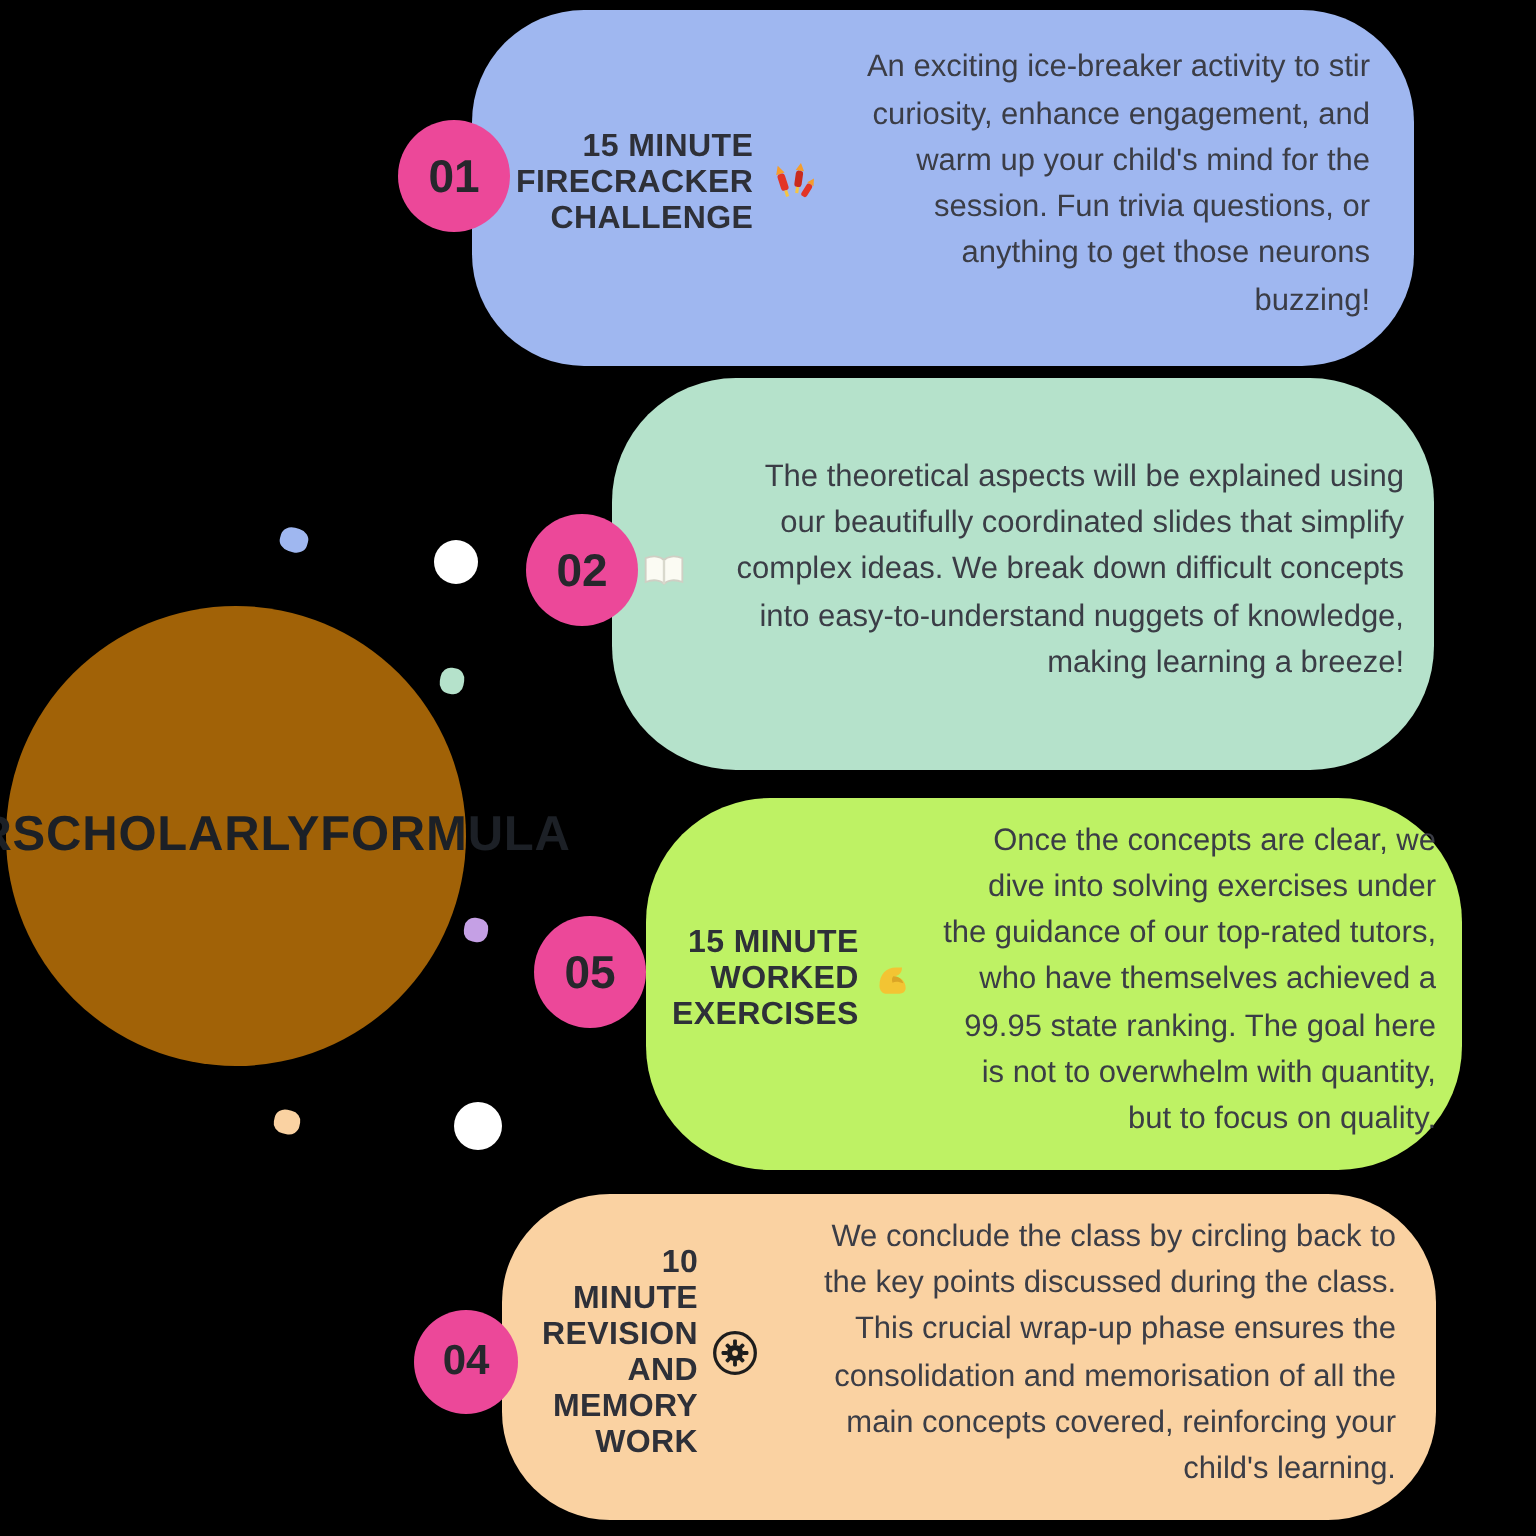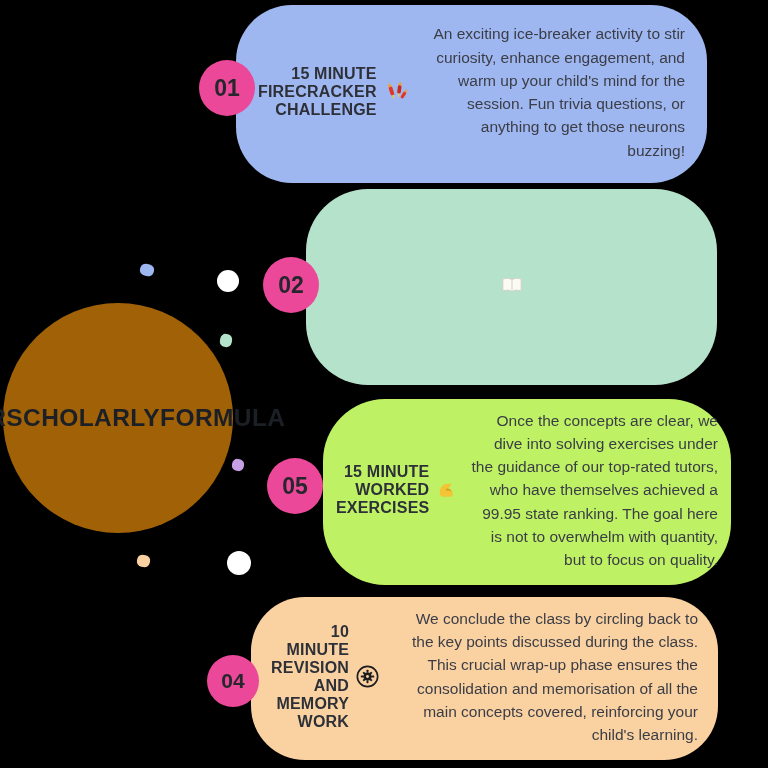--- a/index.html
+++ b/index.html
@@ -79,20 +79,21 @@
 
   <div class="step-box box2">
     <div class="step-title-row">
       <span class="icon">
         <svg width="22" height="19" viewBox="0 0 24 20">
           <path d="M2 3 C6 1.4 10 1.9 12 4 C14 1.9 18 1.4 22 3 L22 16 C18 14.4 14 14.9 12 17 C10 14.9 6 14.4 2 16 Z" fill="#fbfbf3" stroke="#cfcfc4" stroke-width="1"></path>
           <line x1="12" y1="4" x2="12" y2="17" stroke="#d9d9cd" stroke-width="1.3"></line>
         </svg>
       </span>
     </div>
+    <p class="step-body">The theoretical aspects will be explained using our beautifully coordinated slides that simplify complex ideas. We break down difficult concepts into easy-to-understand nuggets of knowledge, making learning a breeze!</p>
   </div>
 
   <div class="step-box box3">
     <div class="step-title-row">
       <span>15 MINUTE WORKED EXERCISES</span>
       <span class="icon">
         <svg width="20" height="20" viewBox="0 0 24 24">
           <path d="M4.5 15.5 C4.5 8.5 8.5 4.5 14.5 4.5 L18 4.5 C18 7.8 15.8 9.8 12.8 9.8 C17 9.8 20.2 12.8 20.2 16.8 C20.2 18.9 18.6 20.2 16.4 20.2 L8.2 20.2 C6 20.2 4.5 18.2 4.5 15.5 Z" fill="#f3c433"></path>
           <path d="M12.8 9.8 C16 9.8 18.2 11.8 18.8 14 C16.2 12.9 14 12.6 12.3 13.6 C11.8 12.1 11.9 10.6 12.8 9.8 Z" fill="#dba526"></path>
         </svg>

